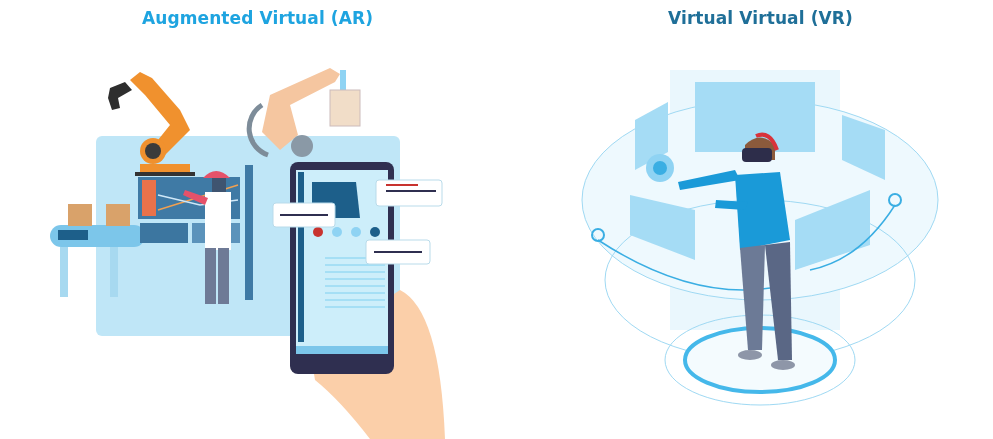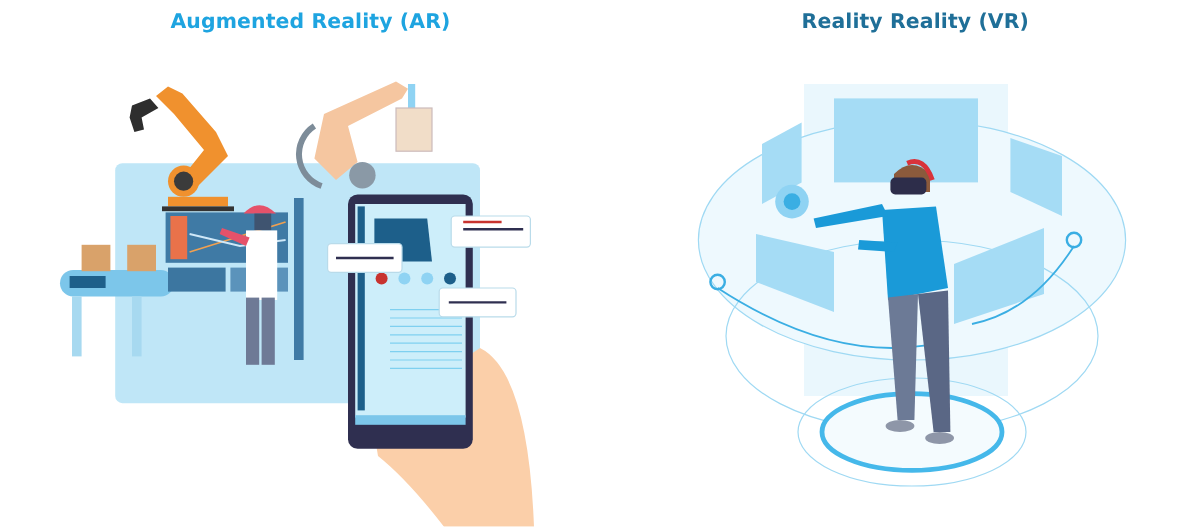--- a/index.html
+++ b/index.html
@@ -6,22 +6,22 @@
   body{width:993px;height:439px;position:relative;overflow:hidden;font-family:"DejaVu Sans","Liberation Sans",sans-serif;}
   .title{position:absolute;top:8px;font-weight:bold;font-size:17px;letter-spacing:0.1px;}
   .title-ar{left:142px;color:#1ea4e0;}
   .title-vr{left:668px;color:#1f6f98;}
   .panel{position:absolute;}
   svg{display:block;}
 </style>
 </head>
 <body>
 
-<div class="title title-ar">Augmented Reality (AR)</div>
-<div class="title title-vr">Reality Reality (VR)</div>
+<div class="title title-ar">Augmented Virtual (AR)</div>
+<div class="title title-vr">Virtual Virtual (VR)</div>
 
 <div class="panel" style="left:40px;top:60px;width:420px;height:379px;">
 <svg width="420" height="379" viewBox="0 0 420 379">
 
   <rect x="56" y="76" width="304" height="200" rx="6" fill="#bfe6f7"></rect>
 
   <g>
     <path d="M90 20 L100 12 L112 18 L140 50 L150 70 L120 100 L110 90 L130 65 L105 35 Z" fill="#f0912e"></path>
     <circle cx="113" cy="91" r="13" fill="#f0912e"></circle>
         <circle cx="113" cy="91" r="8" fill="#3b3b3b"></circle>

